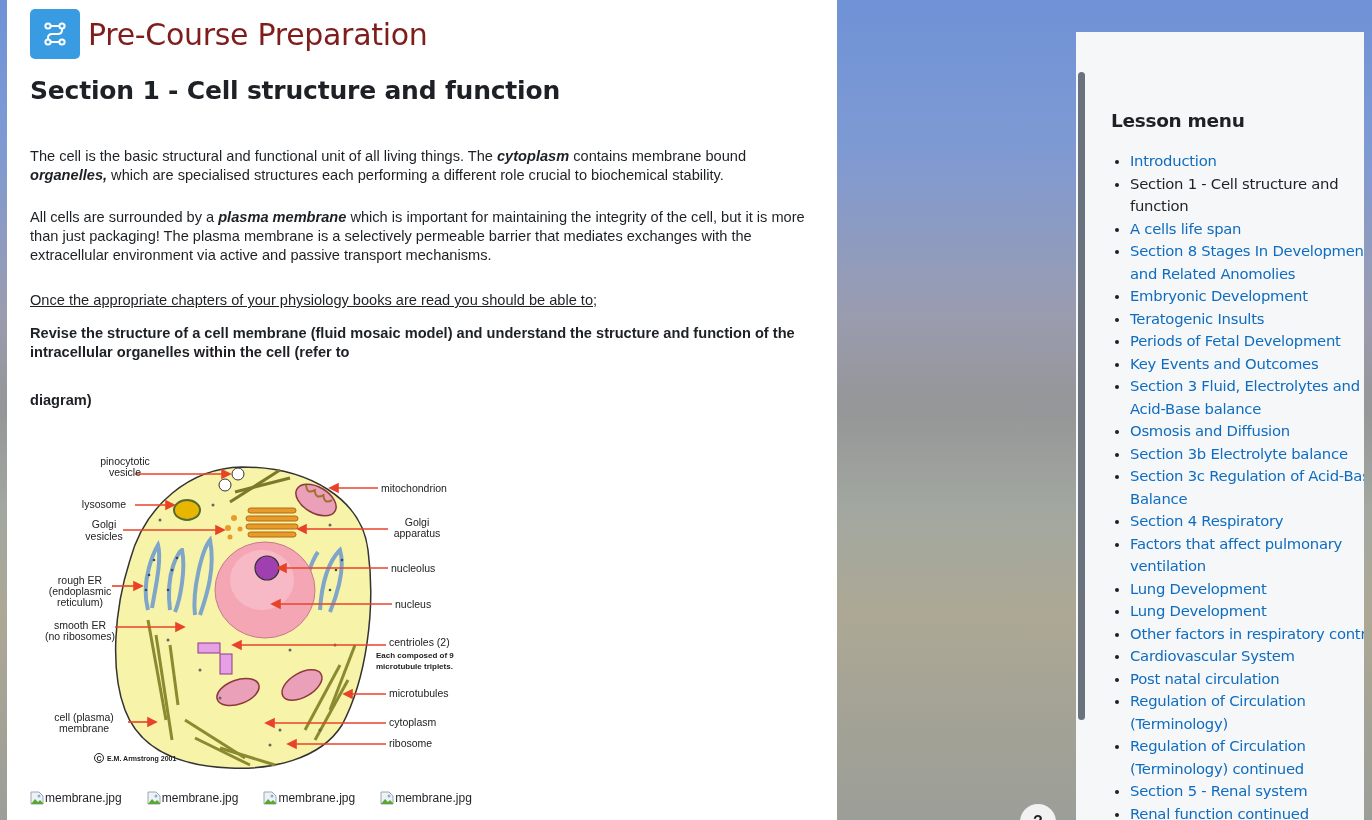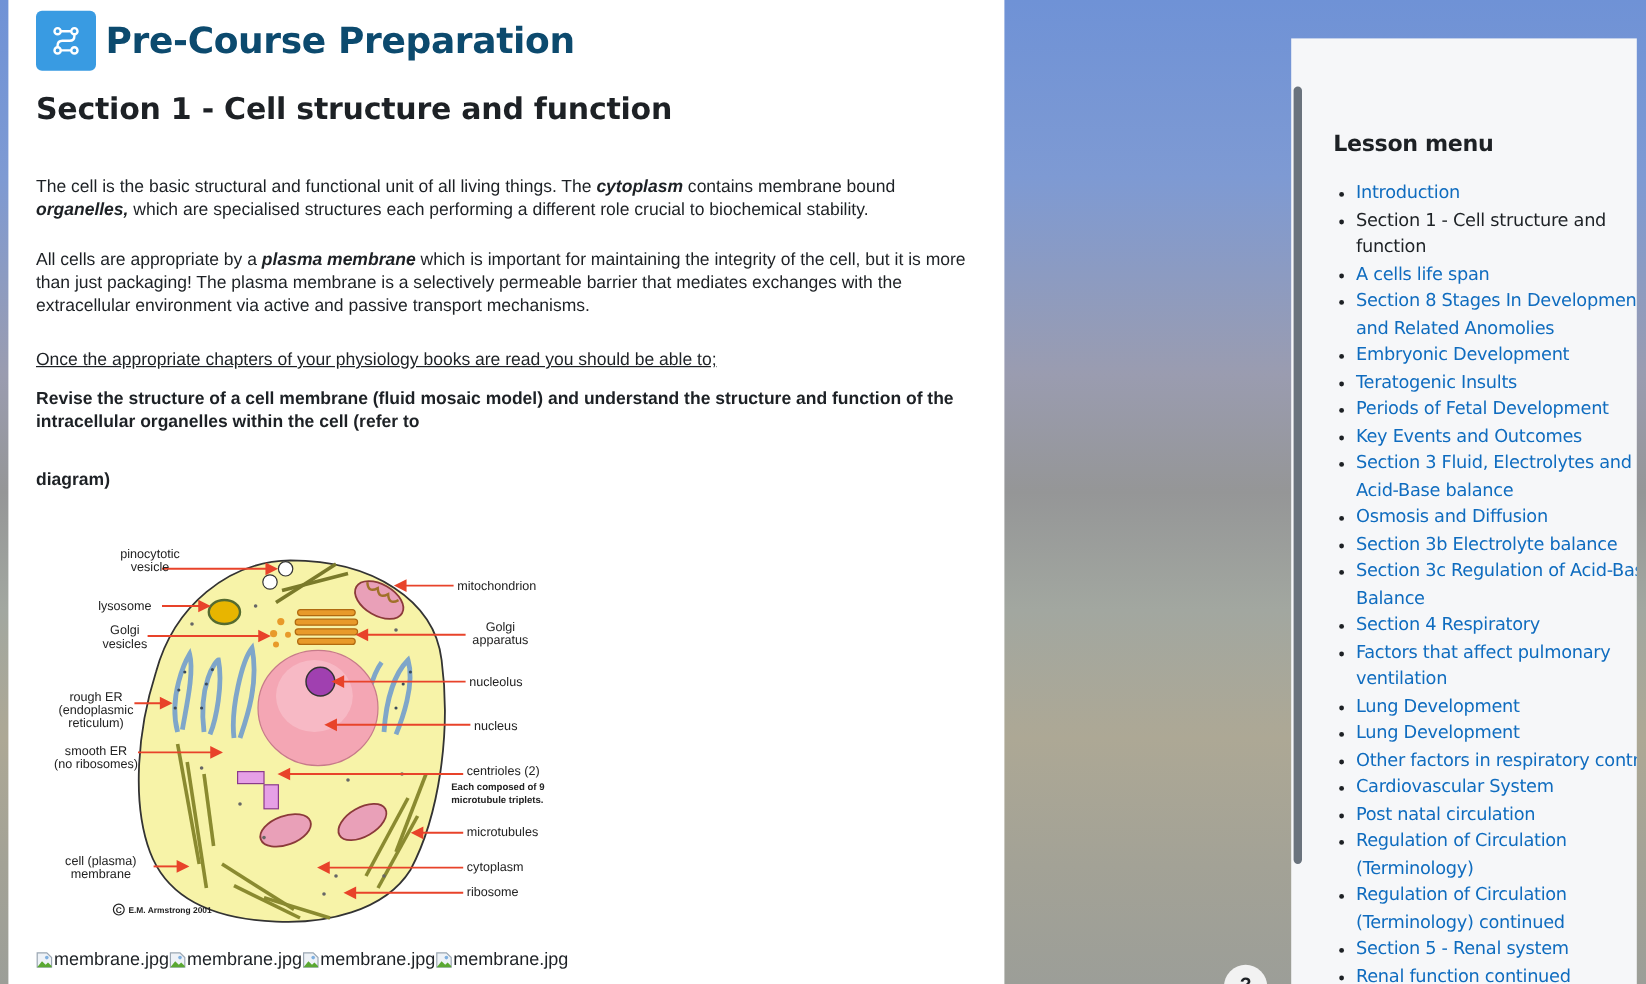--- a/index.html
+++ b/index.html
@@ -11,41 +11,41 @@
   .content-panel {
     position:absolute; left:7px; top:0; width:830px; height:820px;
     background:#ffffff; overflow:hidden;
   }
   .page-header { position:absolute; left:23px; top:9px; display:flex; align-items:center; }
   .activity-icon {
     width:50px; height:50px; border-radius:5px; background:#399be2;
     display:flex; align-items:center; justify-content:center;
   }
   .page-title {
-    margin:0 0 0 8px; font-size:30px; font-weight:bold; color:#0c4a6e;
+    margin:0 0 0 8px; font-size:30px; font-weight:normal; color:#7f1d1d;
     font-family:"DejaVu Sans", sans-serif; letter-spacing:-0.3px;
   }
   .section-title {
     position:absolute; left:23px; top:76px; margin:0;
     font-size:25px; font-weight:bold; color:#1d2125;
     font-family:"DejaVu Sans", sans-serif; letter-spacing:-0.2px;
   }
   .body-text {
     position:absolute; left:23px; width:790px; margin:0;
     font-size:14.6px; line-height:19px; color:#1d2125;
     font-family:"Liberation Sans", sans-serif;
   }
   .body-text b i, .body-text i b { font-weight:bold; font-style:italic; }
   .p1 { top:147px; }
   .p2 { top:208px; }
   .p3 { top:291px;text-decoration:underline; }
   .p4 { top:324px; font-weight:bold; }
   .p5 { top:391px; font-weight:bold; }
   .diagram { position:absolute; left:23px; top:440px; width:440px; height:335px; }
-  .broken-images { position:absolute; left:23px; top:791px; display:flex; font-size:15px; color:#1d2125; }
+  .broken-images { position:absolute; left:23px; top:791px; display:flex; font-size:12px; color:#1d2125;gap:25px; }
   .broken-img { display:flex; align-items:center; }
   .broken-glyph { width:14px; height:14px; margin-right:1px; }
 
   .scrollbar {
     position:absolute; left:1078px; top:72px; width:7px; height:648px;
     background:#6a737d; border-radius:4px;
   }
   .help-button {
     position:absolute; left:1020px; top:804px; width:36px; height:36px;
     border-radius:50%; background:#f2f2f2; display:flex; justify-content:center;
@@ -87,21 +87,21 @@
         <path d="M9.6 22 H18.4"></path>
       </svg>
     </div>
     <h1 class="page-title">Pre-Course Preparation</h1>
   </div>
 
   <h2 class="section-title">Section 1 - Cell structure and function</h2>
 
   <p class="body-text p1"><span>The cell is the basic structural and functional unit of all living things. The </span><b><i>cytoplasm</i></b><span> contains membrane bound </span><b><i>organelles,</i></b><span> which are specialised structures each performing a different role crucial to biochemical stability.</span></p>
 
-  <p class="body-text p2"><span>All cells are appropriate by a </span><b><i>plasma membrane</i></b><span> which is important for maintaining the integrity of the cell, but it is more than just packaging! The plasma membrane is a selectively permeable barrier that mediates exchanges with the extracellular environment via active and passive transport mechanisms.</span></p>
+  <p class="body-text p2"><span>All cells are surrounded by a </span><b><i>plasma membrane</i></b><span> which is important for maintaining the integrity of the cell, but it is more than just packaging! The plasma membrane is a selectively permeable barrier that mediates exchanges with the extracellular environment via active and passive transport mechanisms.</span></p>
 
   <p class="body-text p3">Once the appropriate chapters of your physiology books are read you should be able to;</p>
   <p class="body-text p4">Revise the structure of a cell membrane (fluid mosaic model) and understand the structure and function of the intracellular organelles within the cell (refer to</p>
   <p class="body-text p5">diagram)</p>
 
   <div class="diagram">
     <svg width="440" height="335" viewBox="0 0 440 335" font-family="Liberation Sans, sans-serif" font-size="10.5" fill="#222">
 
       <path d="M212 27 C280 27 332 60 338 110 C346 170 336 240 312 285 C290 320 240 330 200 328 C150 326 110 310 95 270 C80 230 84 170 100 120 C115 65 160 28 212 27 Z" fill="#f7f3a8" stroke="#333" stroke-width="1.5"></path>
 

